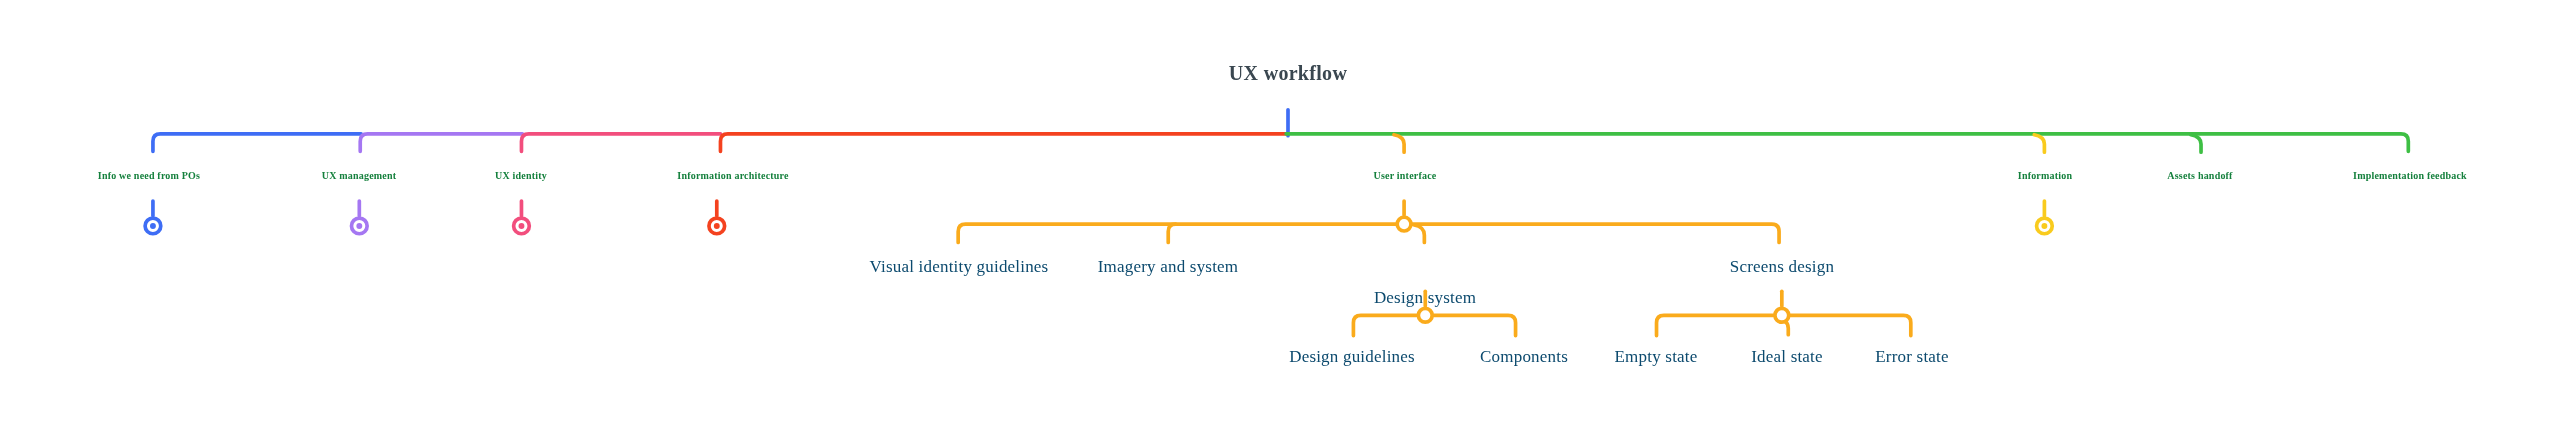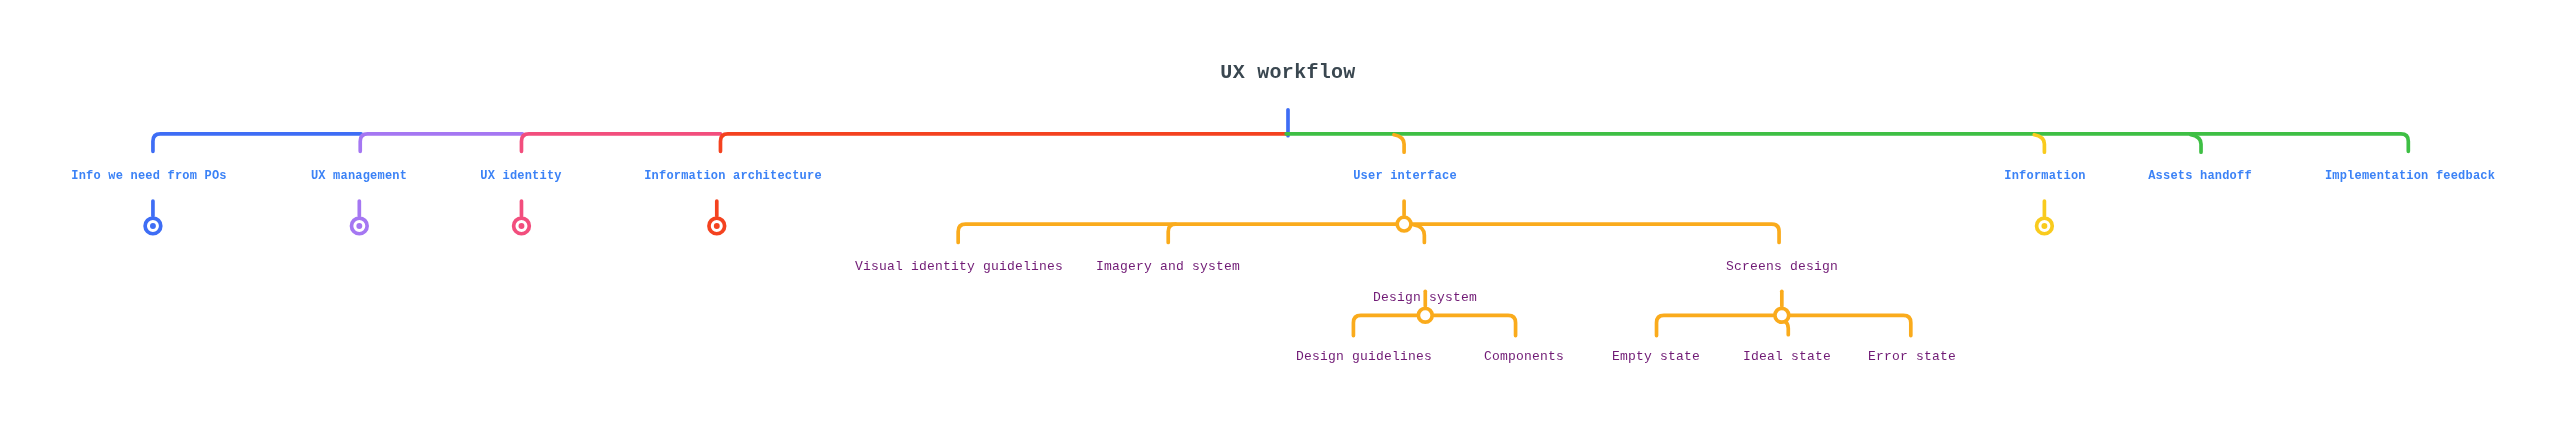--- a/index.html
+++ b/index.html
@@ -5,21 +5,21 @@
   html, body {
     margin: 0;
     padding: 0;
     background: #ffffff;
   }
   .canvas {
     position: relative;
     width: 2527px;
     height: 427px;
     background: #ffffff;
-    font-family: Liberation Mono, monospace;
+    font-family: Liberation Serif, serif;
     overflow: hidden;
   }
   .wires {
     position: absolute;
     left: 0; top: 0;
     width: 2576px;
     height: 427px;
   }
   .label {
     position: absolute;
@@ -27,29 +27,29 @@
     white-space: nowrap;
     line-height: 18.4px;
   }
   .title {
     font-size: 20px;
     font-weight: bold;
     color: #3a4750;
     letter-spacing: 0.3px;
   }
   .l1 {
-    font-size: 12px;
+    font-size: 10px;
     font-weight: bold;
-    color: #3b82f6;
+    color: #15803d;
     letter-spacing: 0.2px;
   }
   .l2, .l3 {
-    font-size: 13px;
+    font-size: 17px;
     font-weight: normal;
-    color: #701a75;
+    color: #0c4a6e;
     letter-spacing: 0.2px;
   }
   path.wire {
     fill: none;
     stroke-width: 4;
     stroke-linecap: round;
   }
   circle.node-ring {
     fill: #ffffff;
     stroke-width: 4;
@@ -120,20 +120,20 @@
   <div class="label l1" style="left:1405px; top:167px;">User interface</div>
   <div class="label l1" style="left:2045px; top:167px;">Information</div>
   <div class="label l1" style="left:2200px; top:167px;">Assets handoff</div>
   <div class="label l1" style="left:2410px; top:167px;">Implementation feedback</div>
 
   <div class="label l2" style="left:959px; top:258px;">Visual identity guidelines</div>
   <div class="label l2" style="left:1168px; top:258px;">Imagery and system</div>
   <div class="label l2" style="left:1425px; top:258px;margin-top:31px;">Design system</div>
   <div class="label l2" style="left:1782px; top:258px;">Screens design</div>
 
-  <div class="label l3" style="left:1352px; top:348px;margin-left:12px;">Design guidelines</div>
+  <div class="label l3" style="left:1352px; top:348px;">Design guidelines</div>
   <div class="label l3" style="left:1516px; top:348px;margin-left:8px;">Components</div>
   <div class="label l3" style="left:1656px; top:348px;">Empty state</div>
   <div class="label l3" style="left:1787px; top:348px;text-align:center;">Ideal state</div>
   <div class="label l3" style="left:1912px; top:348px;">Error state</div>
 
 </div>
 
 
 </body></html>

